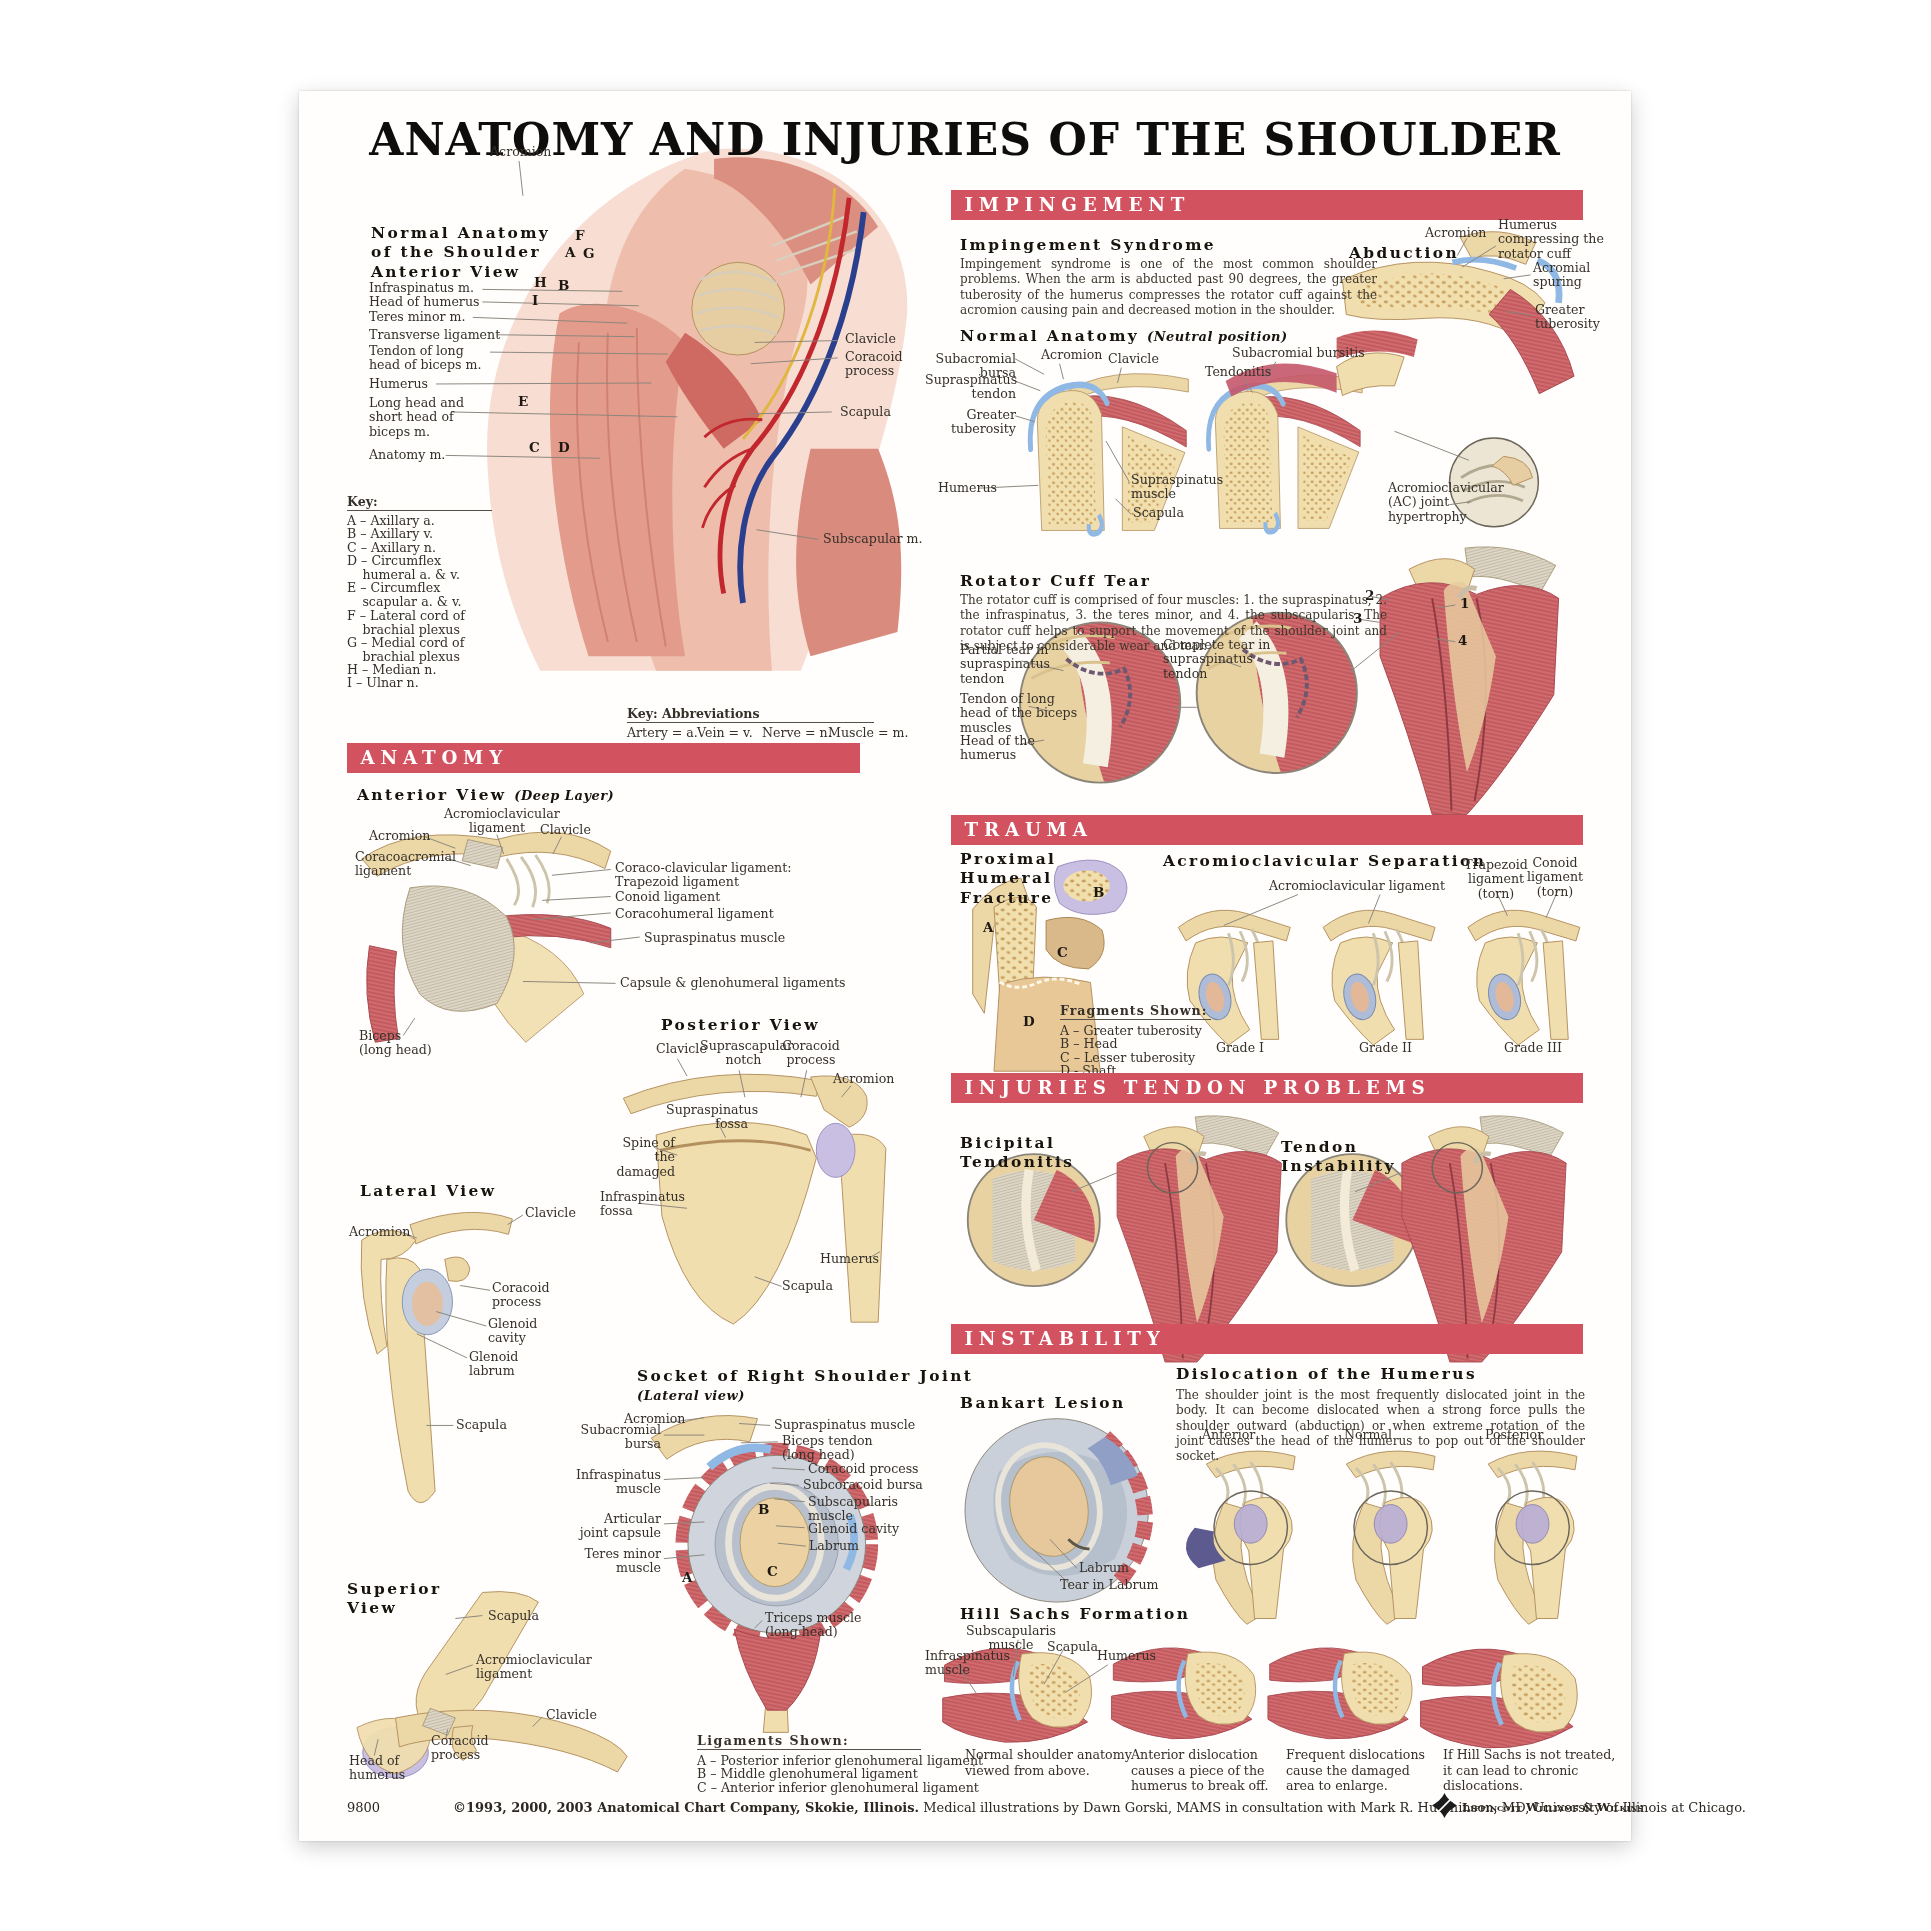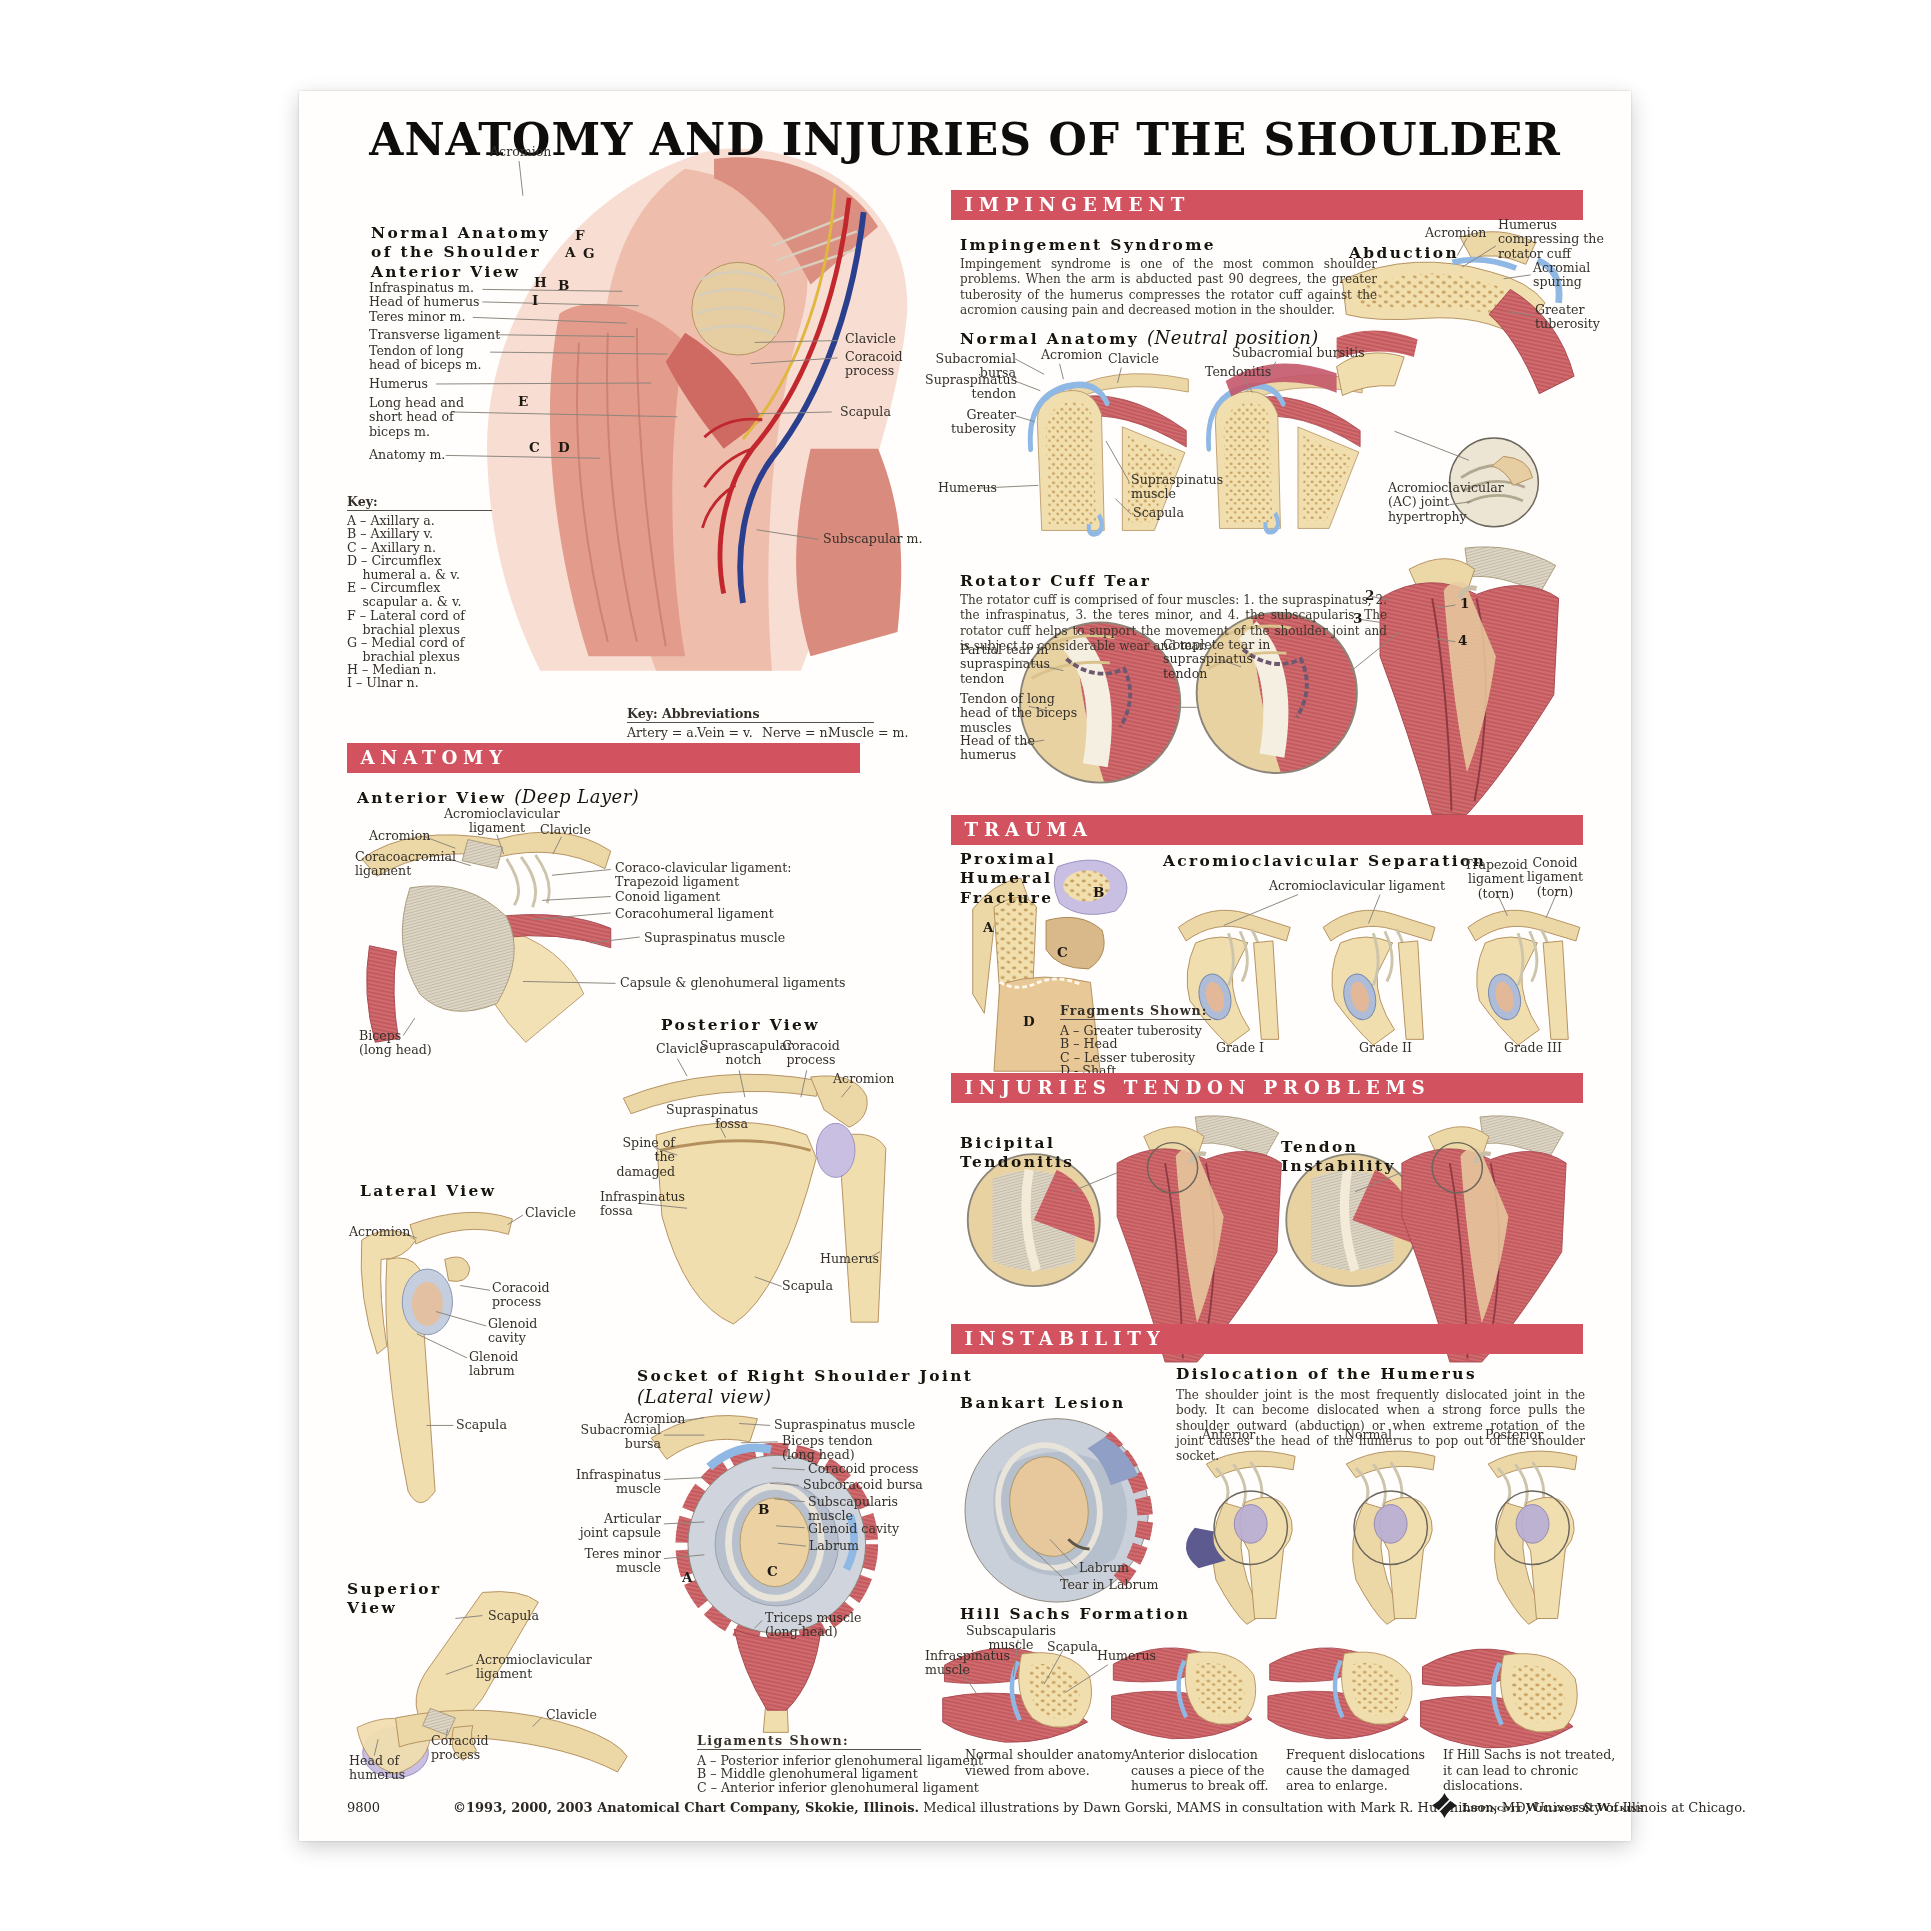--- a/index.html
+++ b/index.html
@@ -4,21 +4,21 @@
 <style>
   html,body{margin:0;padding:0}
   body{width:1931px;height:1931px;background:#ffffff;position:relative;font-family:"DejaVu Serif",serif}
   .poster{position:absolute;left:299px;top:91px;width:1332px;height:1750px;background:#fffefc;
           box-shadow:0 5.8px 21px rgba(0,0,0,.20),0 0 1.9px rgba(0,0,0,.18)}
   .title{position:absolute;left:0;top:23px;width:100%;text-align:center;
          font-weight:bold;font-size:44px;letter-spacing:1px;color:#0f0d0b;white-space:nowrap}
   .banner{position:absolute;height:30px;background:#d35260;color:#fff;font-weight:bold;
           font-size:18.3px;letter-spacing:5.8px;line-height:30px;padding-left:13.5px;box-sizing:border-box}
   .hd{position:absolute;font-weight:bold;font-size:15.4px;letter-spacing:2.4px;color:#17130d;white-space:pre-line;line-height:1.25}
-  .hd .it{font-style:italic;font-weight:normal;letter-spacing:0.5px;font-size:18px}
+  .hd .it{font-style:italic;font-weight:bold;letter-spacing:0.5px;font-size:13px}
   .lbl{position:absolute;font-size:12.6px;line-height:1.14;color:#35302a;white-space:pre-line}
   .ra{text-align:right}
   .ctr{text-align:center}
   .para{position:absolute;font-size:12px;line-height:1.28;color:#3c362d;text-align:justify;white-space:normal}
   .ltr{position:absolute;font-weight:bold;font-size:13.5px;color:#1d1812}
   .ku{font-weight:bold;display:inline-block;border-bottom:1.4px solid #56504a;padding-bottom:1px}
   .ki{position:absolute;font-size:12.6px;line-height:1.14;color:#35302a;white-space:pre-line;padding-left:15.4px;text-indent:-15.4px}
   .cap{position:absolute;font-size:12.6px;line-height:1.25;color:#35302a;white-space:pre-line}
   .foot{position:absolute;font-size:13px;color:#2c2722;white-space:nowrap}
   .foot b{font-weight:bold}

